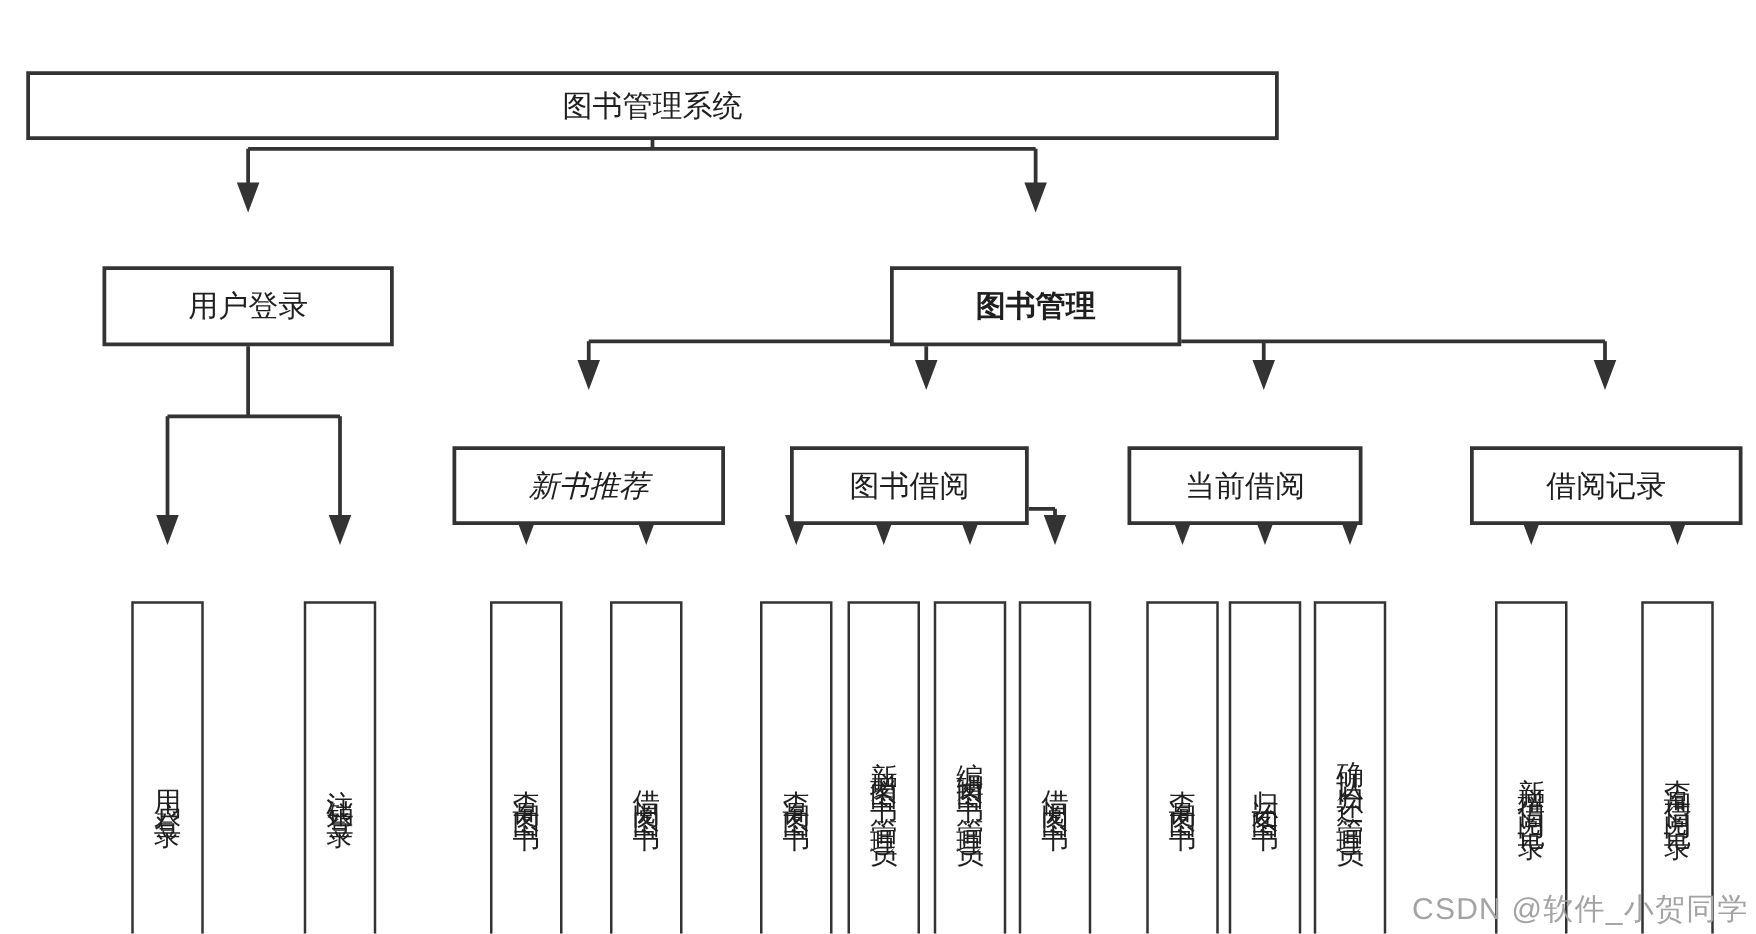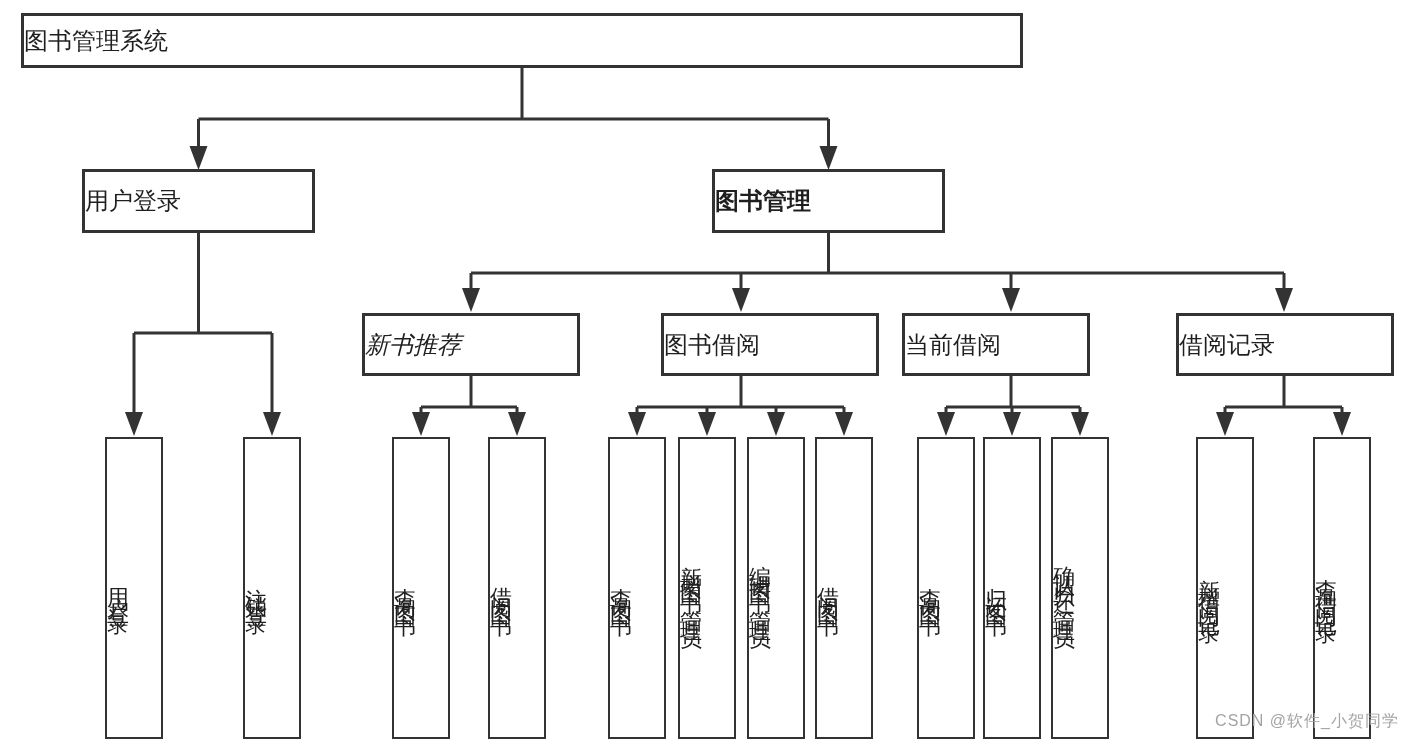--- a/index.html
+++ b/index.html
@@ -12,37 +12,38 @@
   }
   svg.connectors { position:absolute; left:0; top:0; width:1405px; height:747px; }
   svg.connectors path { stroke:var(--line,#333333); stroke-width:3; fill:none; }
   svg.connectors polygon { fill:var(--line,#333333); stroke:none; }
   .node {
     position:absolute;
     box-sizing:border-box;
     background:var(--box_bg,#ffffff);
     border:3px solid var(--line,#333333);
     color:var(--text,#1f1f1f);
-    display:flex; align-items:center; 
+    display:flex; align-items:center; justify-content:center;
     font-size:24px;
     white-space:nowrap;
+    margin-top:44px;
   }
   .leaf { border-width:2px; }
   .leaf .vtext {
     writing-mode:vertical-rl;
     text-orientation:mixed;
     font-size:22px;
     letter-spacing:9px;
     line-height:1;
     color:var(--text,#1f1f1f);
   }
   .watermark {
     position:absolute;
     top:711px; right:6px;
-    font-size:16px;
+    font-size:24px;
     color:var(--watermark,#a3a3a3);
     letter-spacing:1px;
     z-index:5;
   }
 </style>
 </head>
 <body>
 
 <div class="canvas">
 
@@ -103,21 +104,21 @@
   <div class="node" style="left:82px; top:169px; width:233px; height:64px;">
     <span>用户登录</span>
   </div>
   <div class="node" style="left:712px; top:169px; width:233px; height:64px;font-weight:bold;">
     <span>图书管理</span>
   </div>
 
   <div class="node" style="left:362px; top:313px; width:218px; height:63px;font-style:italic;">
     <span>新书推荐</span>
   </div>
-  <div class="node" style="left:661px; top:313px; width:218px; height:63px;">
+  <div class="node" style="left:632px; top:313px; width:191px; height:63px;">
     <span>图书借阅</span>
   </div>
   <div class="node" style="left:902px; top:313px; width:188px; height:63px;">
     <span>当前借阅</span>
   </div>
   <div class="node" style="left:1176px; top:313px; width:218px; height:63px;">
     <span>借阅记录</span>
   </div>
 
   <div class="node leaf" style="left:105px; top:437px; width:58px; height:302px;">

